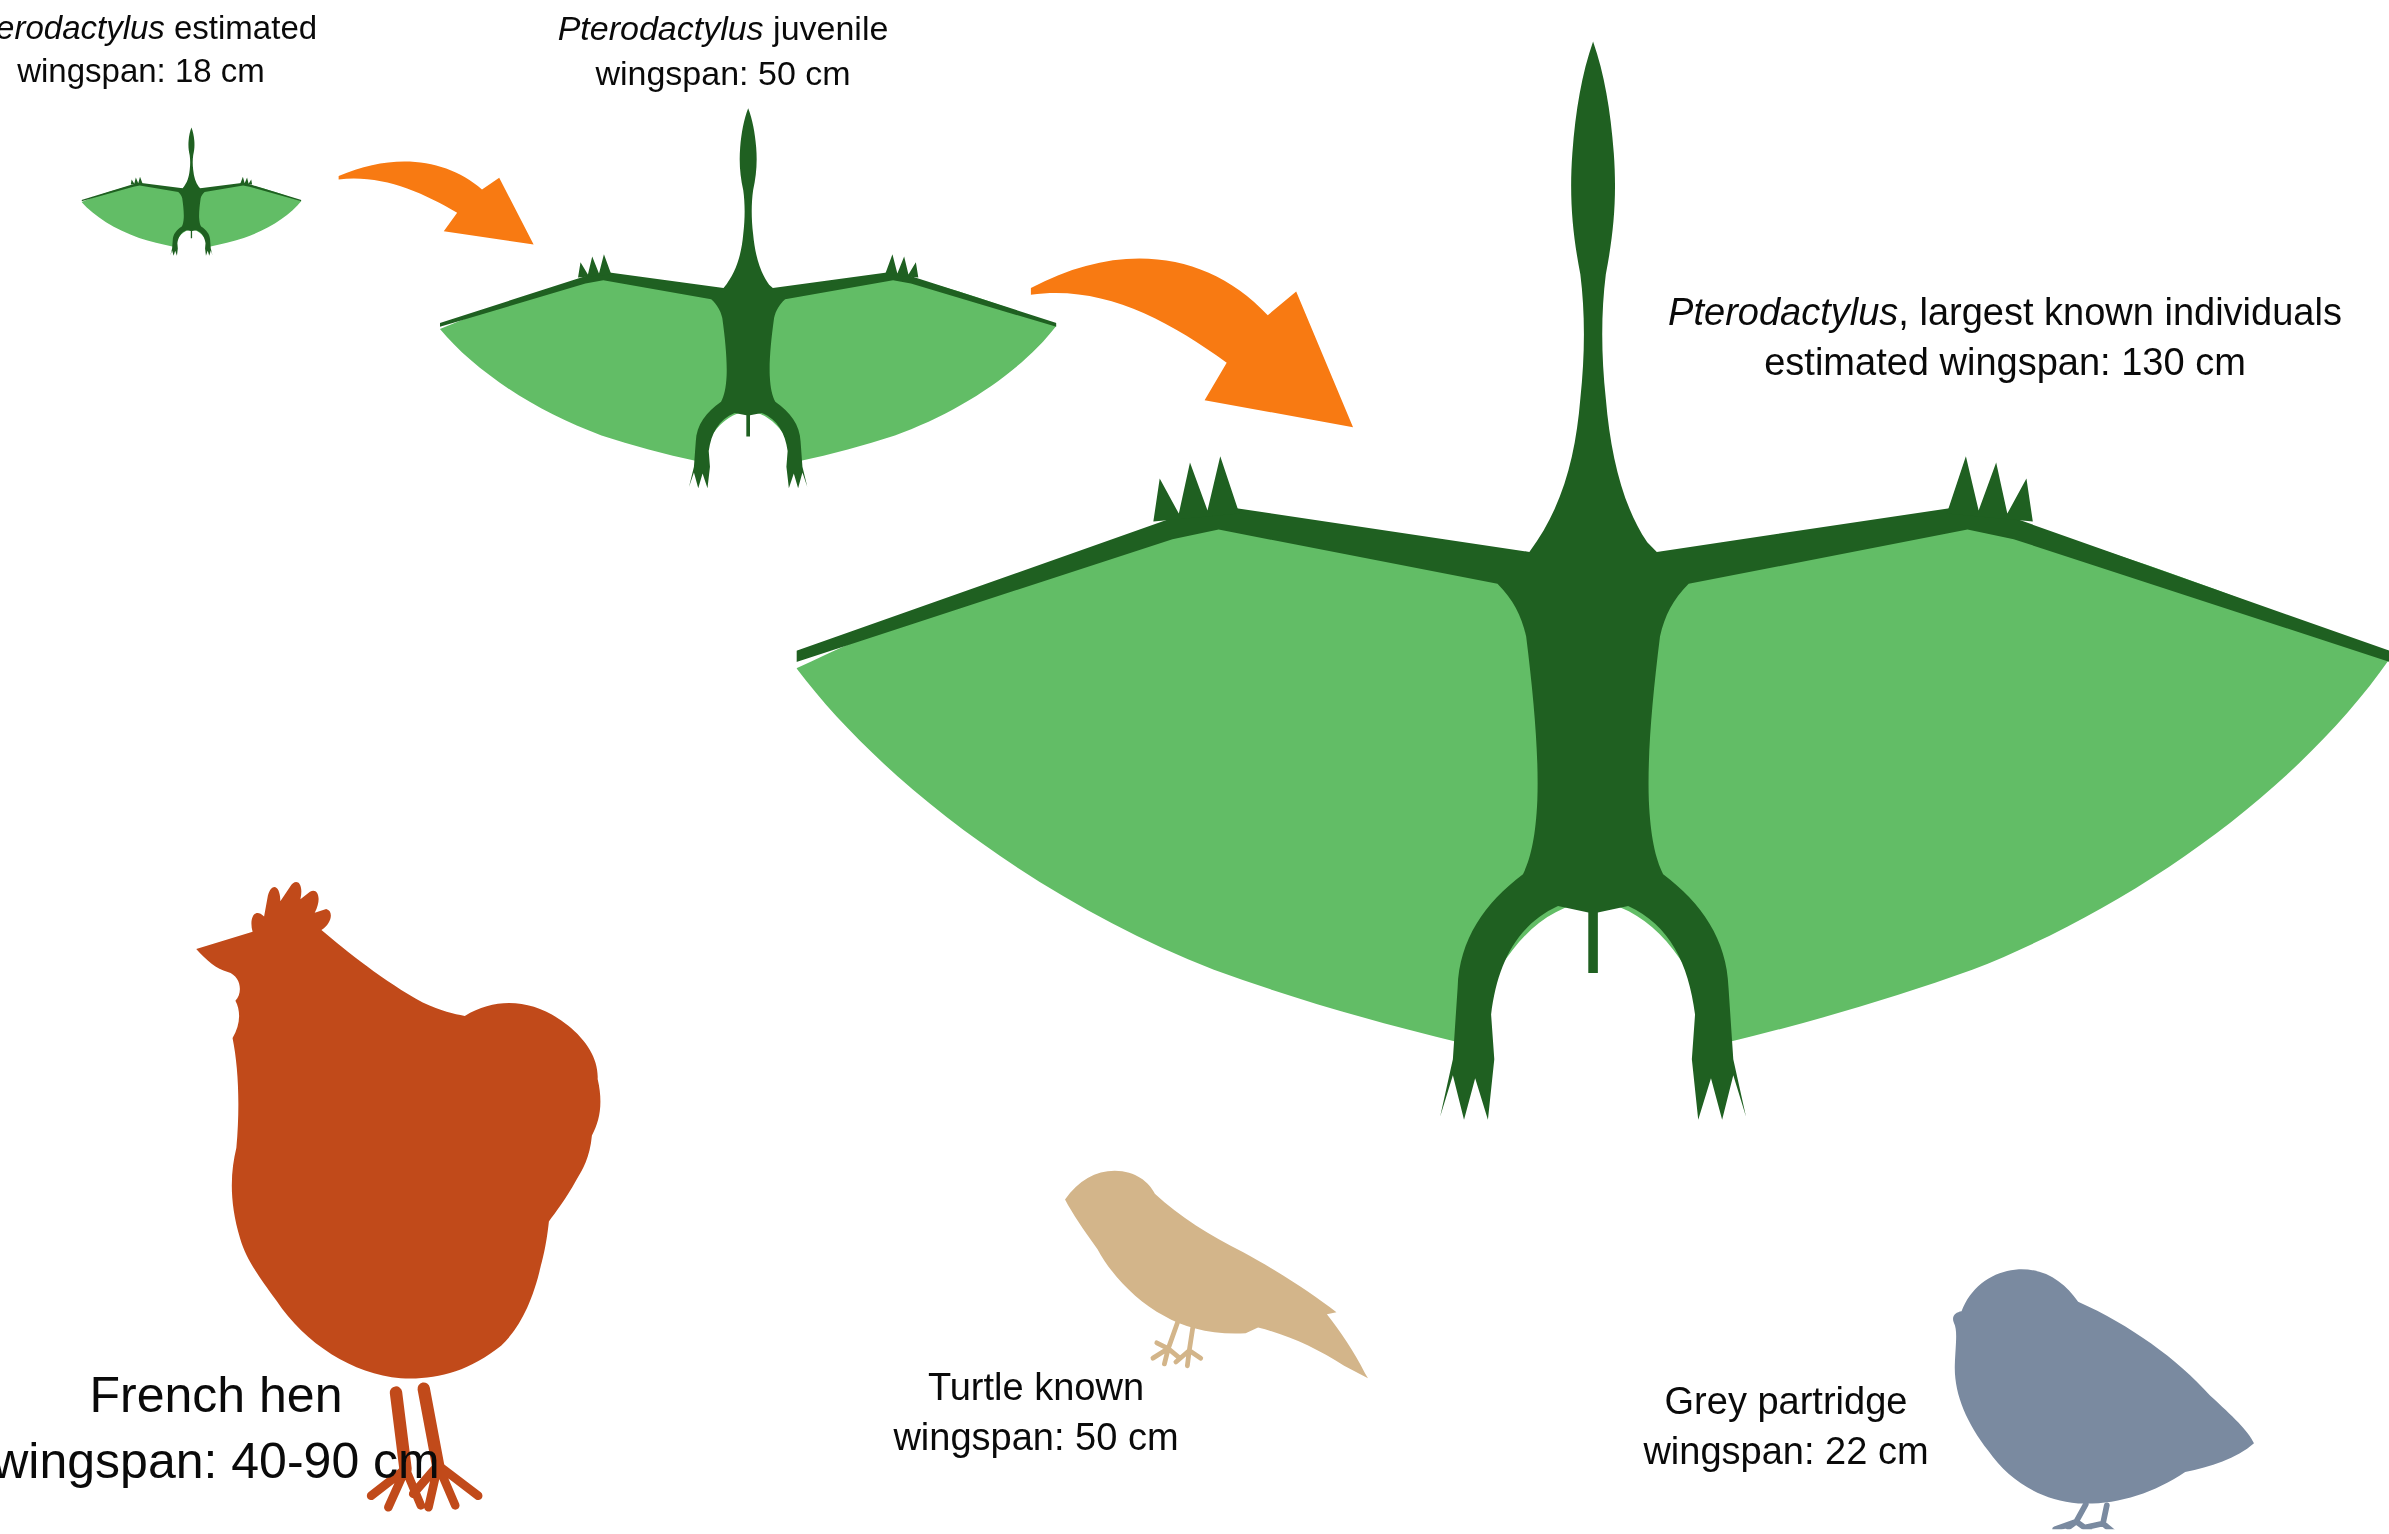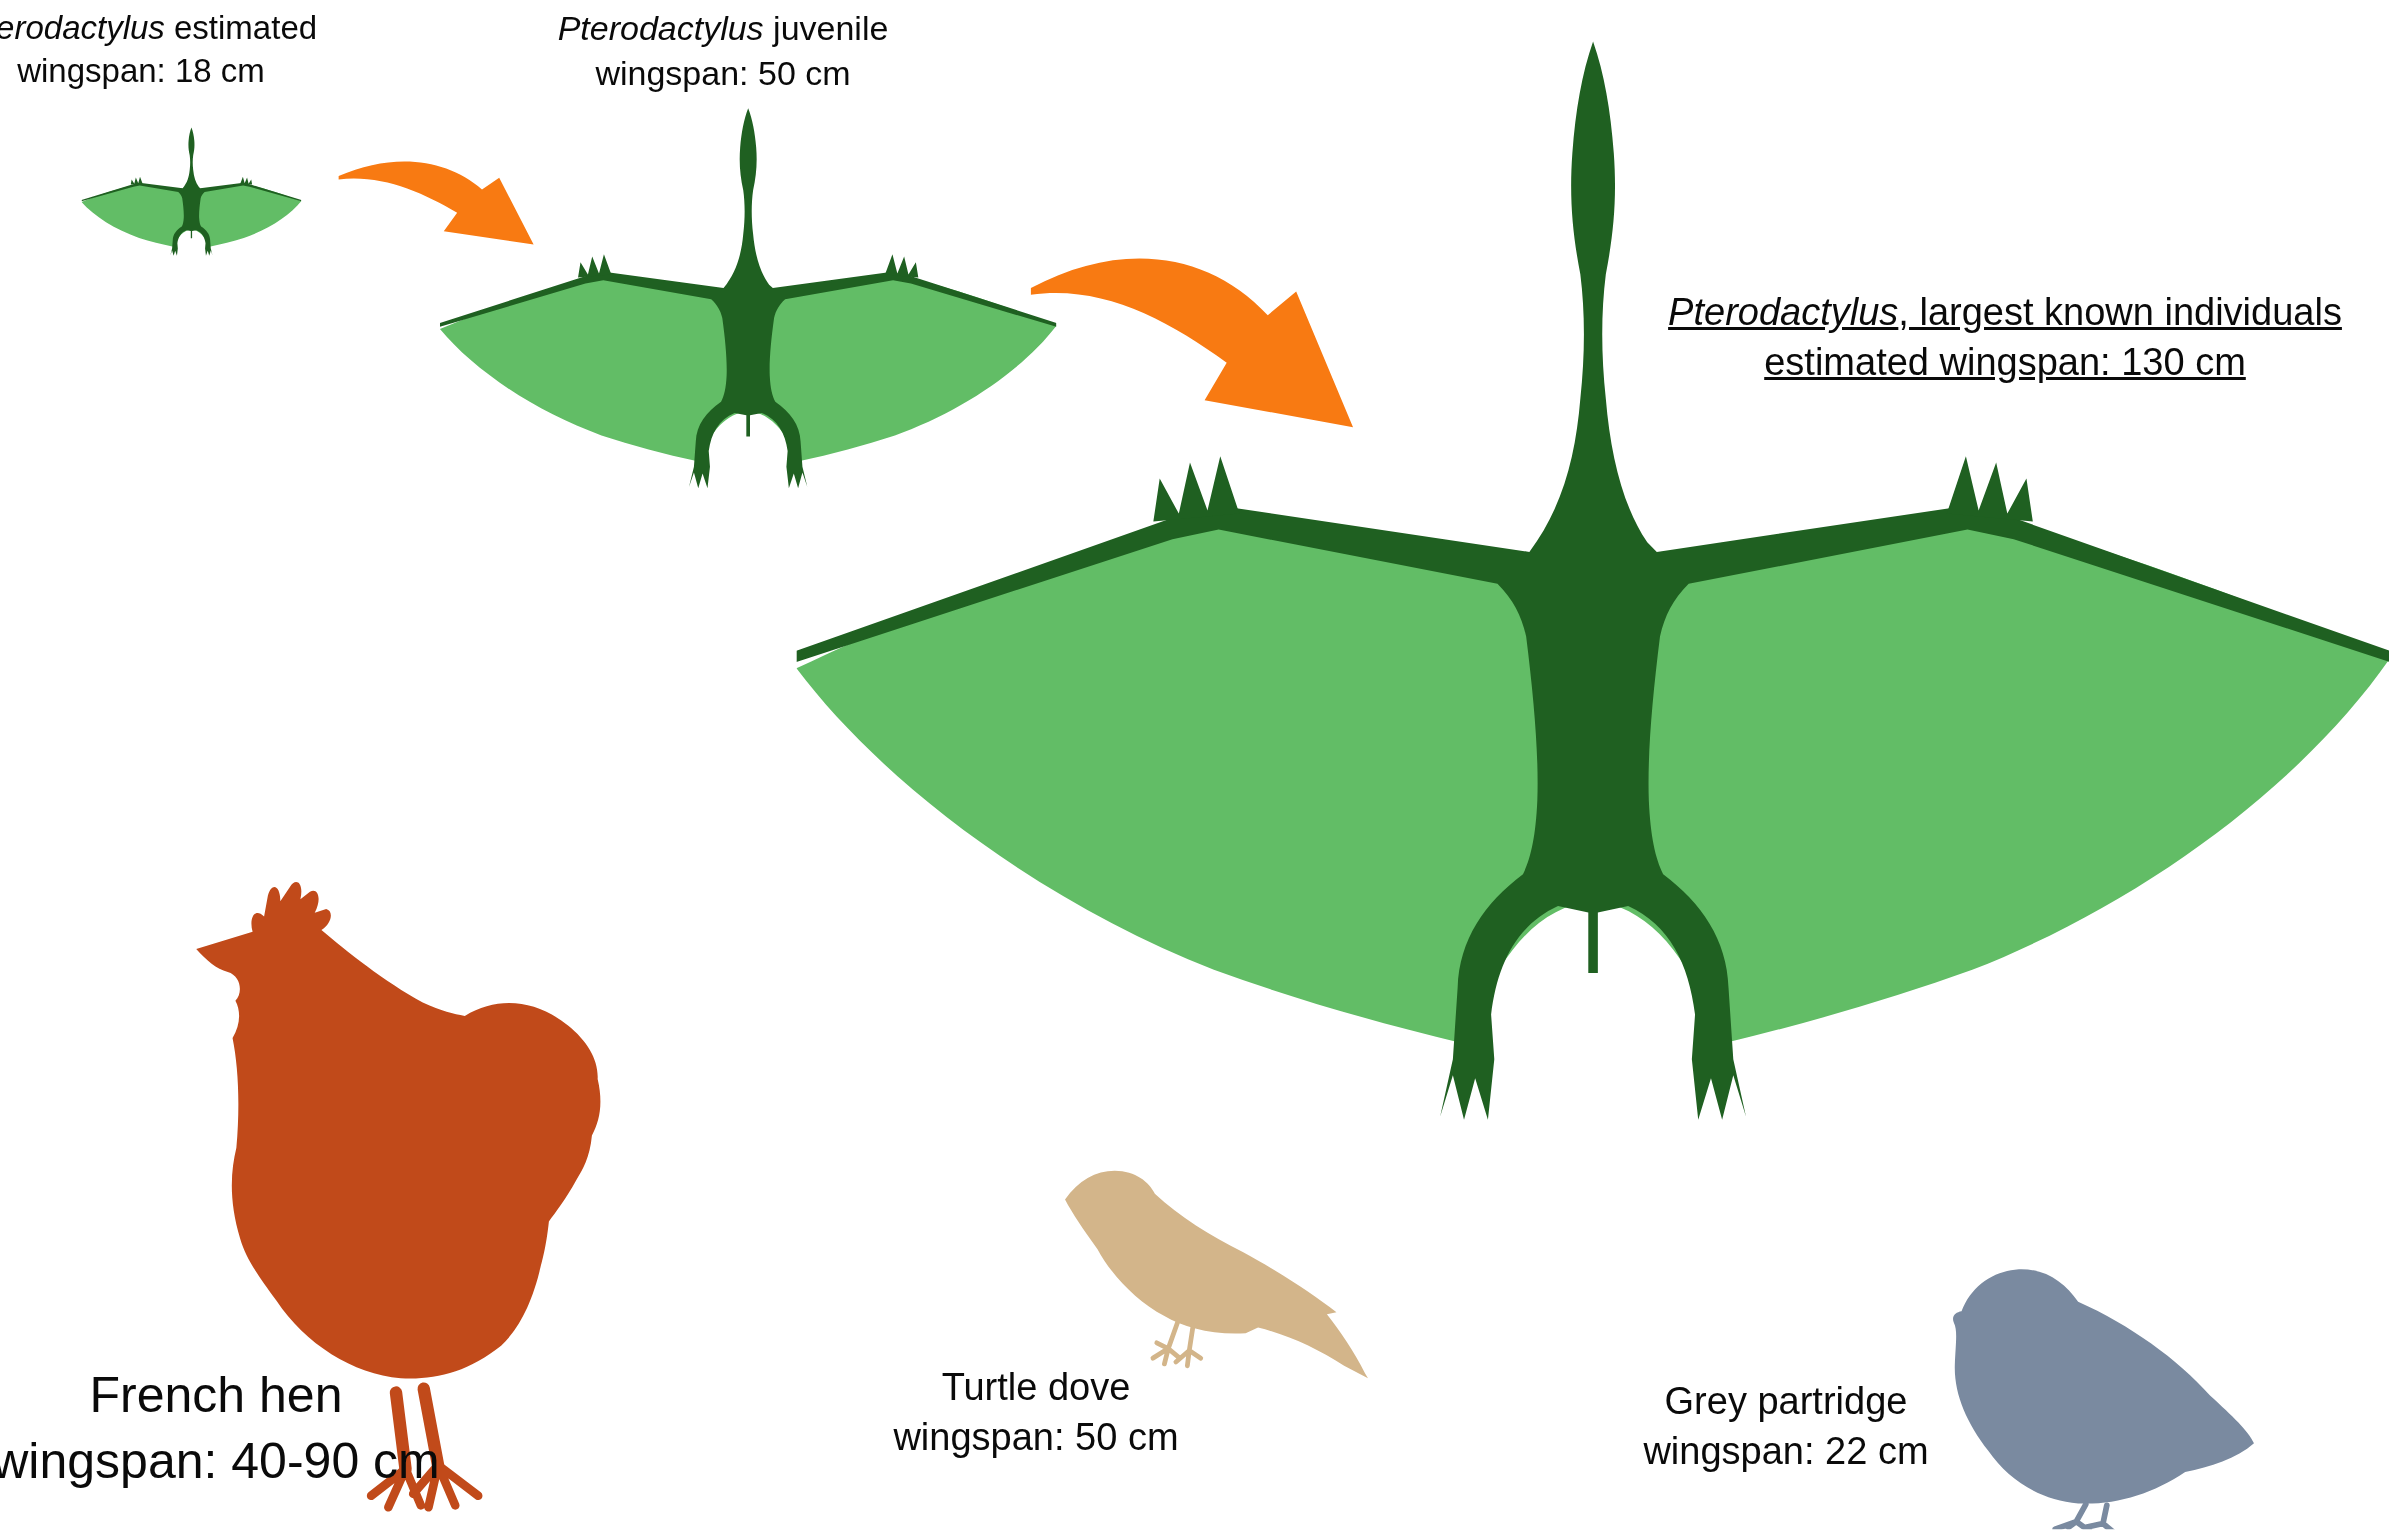--- a/index.html
+++ b/index.html
@@ -16,21 +16,21 @@
     position: absolute;
     transform: translateX(-50%);
     text-align: center;
     white-space: nowrap;
     color: #0a0a0a;
     line-height: 1.32;
   }
   .genus { font-style: italic; }
   .lbl-flapling  { left: 141px;  top: 5.7px;    font-size: 33px; }
   .lbl-juvenile  { left: 723px;  top: 5.7px;    font-size: 34px; text-align: center; }
-  .lbl-largest   { left: 2005px; top: 287px;  font-size: 38px; text-decoration: underline; }
+  .lbl-largest   { left: 2005px; top: 287px;  font-size: 38px; }
   .lbl-hen       { left: 216px;  top: 1362px; font-size: 50px; }
   .lbl-dove      { left: 1036px; top: 1362px; font-size: 38px; }
   .lbl-partridge { left: 1786px; top: 1362px; font-size: 38px; margin-top: 14px; }
 </style>
 </head>
 <body>
 
 <div class="canvas">
 
   <svg class="art" width="2390" height="1534" viewBox="0 0 2500 1605">
@@ -152,21 +152,21 @@
     <div><span class="genus">Pterodactylus</span><span>, largest known individuals</span></div>
     <div>estimated wingspan: 130 cm</div>
   </div>
 
   <div class="label lbl-hen">
     <div><span class="genus"></span><span>French hen</span></div>
     <div>wingspan: 40-90 cm</div>
   </div>
 
   <div class="label lbl-dove">
-    <div><span class="genus"></span><span>Turtle dove</span></div>
+    <div><span class="genus"></span><span>Turtle known</span></div>
     <div>wingspan: 50 cm</div>
   </div>
 
   <div class="label lbl-partridge">
     <div><span class="genus"></span><span>Grey partridge</span></div>
     <div>wingspan: 22 cm</div>
   </div>
 
 </div>
 

